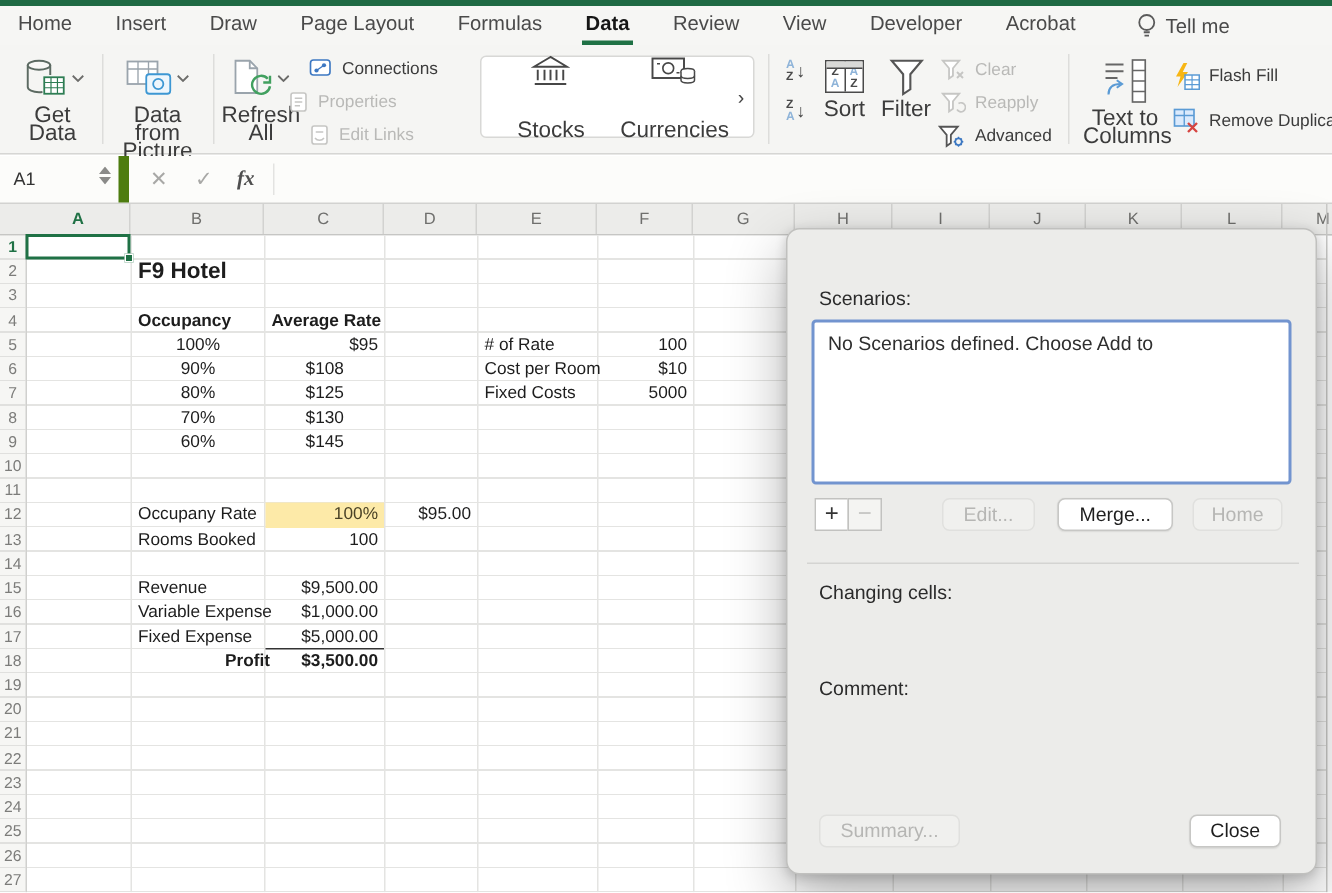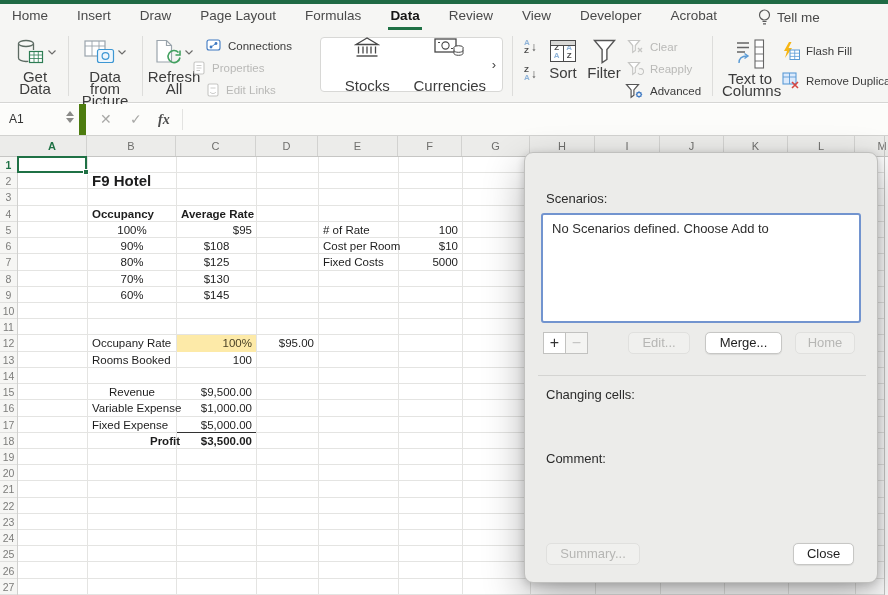--- a/index.html
+++ b/index.html
@@ -416,21 +416,21 @@
         <div class="cell" style="left: 381px; width: 63px; top: 97.32px; height: 16.22px; line-height: 16.02px; text-align: right;">5000</div>
         <div class="cell" style="left: 70px; width: 88px; top: 113.54px; height: 16.22px; line-height: 16.02px; text-align: center;">70%</div>
         <div class="cell" style="left: 159px; width: 79px; top: 113.54px; height: 16.22px; line-height: 16.02px; text-align: center;">$130</div>
         <div class="cell" style="left: 70px; width: 88px; top: 129.76px; height: 16.22px; line-height: 16.02px; text-align: center;">60%</div>
         <div class="cell" style="left: 159px; width: 79px; top: 129.76px; height: 16.22px; line-height: 16.02px; text-align: center;">$145</div>
         <div class="cell" style="left: 70px; width: 88px; top: 178.42px; height: 16.22px; line-height: 16.02px; text-align: left;">Occupany Rate</div>
         <div class="cell" style="left: 159px; width: 79px; top: 178.42px; height: 16.22px; line-height: 16.02px; text-align: right; background: rgb(253, 234, 168); color: rgb(74, 66, 38);">100%</div>
         <div class="cell" style="left: 239px; width: 61px; top: 178.42px; height: 16.22px; line-height: 16.02px; text-align: right;">$95.00</div>
         <div class="cell" style="left: 70px; width: 88px; top: 194.64px; height: 16.22px; line-height: 16.02px; text-align: left;">Rooms Booked</div>
         <div class="cell" style="left: 159px; width: 79px; top: 194.64px; height: 16.22px; line-height: 16.02px; text-align: right;">100</div>
-        <div class="cell" style="left: 70px; width: 88px; top: 227.08px; height: 16.22px; line-height: 16.02px; text-align: center;">Revenue</div>
+        <div class="cell" style="left: 70px; width: 88px; top: 227.08px; height: 16.22px; line-height: 16.02px; text-align: left;">Revenue</div>
         <div class="cell" style="left: 159px; width: 79px; top: 227.08px; height: 16.22px; line-height: 16.02px; text-align: right;">$9,500.00</div>
         <div class="cell" style="left: 70px; width: 88px; top: 243.3px; height: 16.22px; line-height: 16.02px; text-align: left;">Variable Expense</div>
         <div class="cell" style="left: 159px; width: 79px; top: 243.3px; height: 16.22px; line-height: 16.02px; text-align: right;">$1,000.00</div>
         <div class="cell" style="left: 70px; width: 88px; top: 259.52px; height: 16.22px; line-height: 16.02px; text-align: left;">Fixed Expense</div>
         <div class="cell" style="left: 159px; width: 79px; top: 259.52px; height: 16.22px; line-height: 16.02px; text-align: right; border-bottom: 1px solid rgb(51, 51, 51);">$5,000.00</div>
         <div class="cell" style="left: 78px; width: 88px; top: 275.74px; height: 16.22px; line-height: 16.02px; text-align: right; font-weight: 700;">Profit</div>
         <div class="cell" style="left: 159px; width: 79px; top: 275.74px; height: 16.22px; line-height: 16.02px; text-align: right; font-weight: 700;">$3,500.00</div>
       </div>
     <div id="selection" style="left: -1px; top: -1px; width: 70px; height: 17.22px;">
         <div id="fill-handle"></div>

